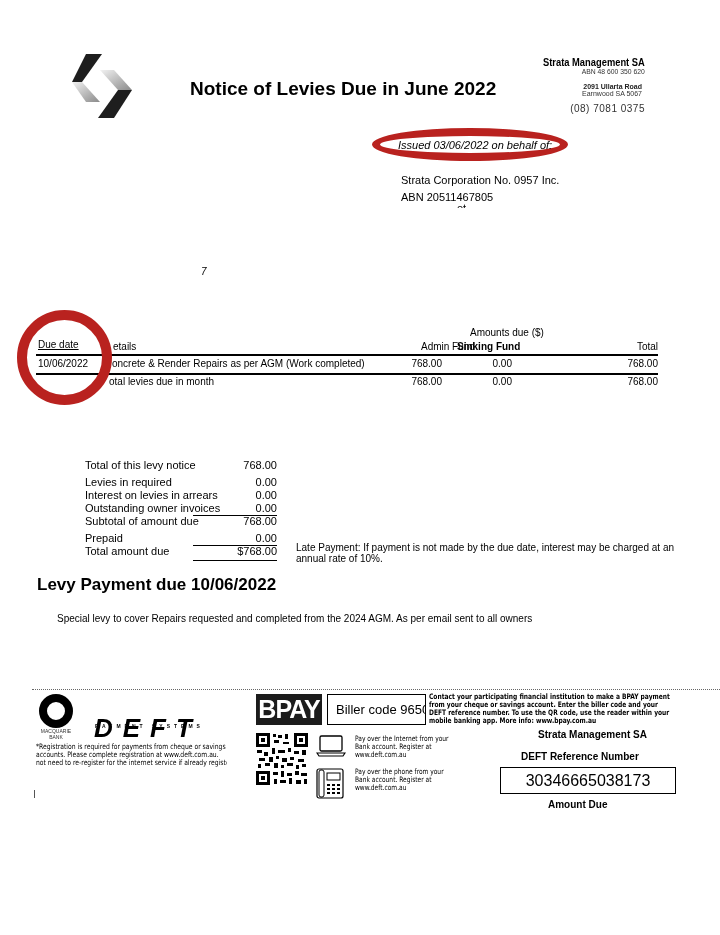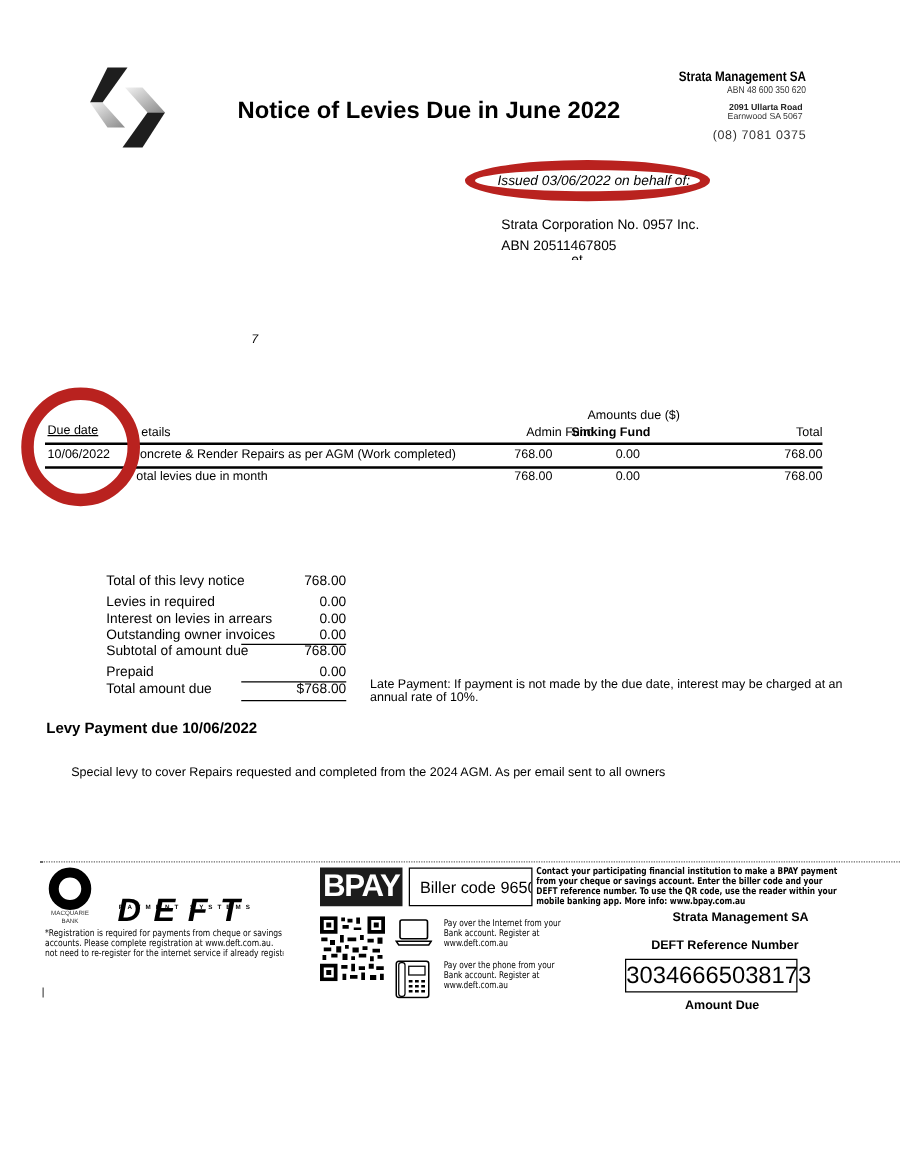--- a/index.html
+++ b/index.html
@@ -23,40 +23,40 @@
   .lt-head1 { height:12px; }
   .lt-cell { position:absolute; white-space:nowrap; }
   .rule { position:absolute; left:0; width:622px; height:2px; background:#000; }
   .red-ring { left:17px; top:310px; width:95px; height:95px; border:10px solid #b9221f; border-radius:50%; box-sizing:border-box; background:transparent; }
   .summary { left:37px; top:459px; width:240px; font-size:11px; }
   .sum-row { position:relative; height:13px; }
   .sum-row .lbl { position:absolute; left:0; white-space:nowrap;margin-left:48px; }
   .sum-row .val { position:absolute; right:0; text-align:right; }
   .sum-line { position:absolute; left:156px; width:84px; height:1px; background:#000; }
   .late { left:296px; top:542px; font-size:10px; line-height:11px; width:420px; }
-  .levy-pay { left:37px; top:575px; font-size:12px; font-weight:bold; }
+  .levy-pay { left:37px; top:575px; font-size:17px; font-weight:bold; }
   .special { left:57px; top:613px; font-size:10px; white-space:nowrap; }
   .dots { left:32px; top:689px; width:688px; border-top:1.5px dotted #666; }
   .mb-logo { left:38px; top:693px; width:36px; height:36px; }
   .mb-text { left:34px; top:728px; font-size:5px; text-align:center; width:44px; line-height:6px; color:#333; }
   .deft-logo { left:94px; top:713px; font-size:26px; font-weight:bold; font-style:italic; letter-spacing:10px; }
   .deft-sub { left:95px; top:723px; font-size:5px; font-weight:bold; letter-spacing:4px; }
   .reg-note { left:36px; top:743px; font-size:7.5px; line-height:8px; width:212px; overflow:hidden; white-space:nowrap; font-family:"DejaVu Sans Condensed","DejaVu Sans", sans-serif; transform:scaleX(0.9); transform-origin:left; }
   .tick { left:34px; top:790px; width:1px; height:8px; background:#555; }
   .bpay { left:256px; top:694px; width:66px; height:31px; background:#1c1c1c; color:#fff; font-size:25px; font-weight:bold; line-height:31px; text-align:center; letter-spacing:-1px; }
   .biller-box { left:327px; top:694px; width:99px; height:31px; border:1.2px solid #000; box-sizing:border-box; overflow:hidden; font-size:13px; line-height:29px; padding-left:8px; white-space:nowrap; }
   .bpay-text { left:429px; top:693px; font-size:7.5px; line-height:8px; width:291px; white-space:nowrap; overflow:hidden; font-weight:bold; font-family:"DejaVu Sans Condensed","DejaVu Sans", sans-serif; transform:scaleX(0.88); transform-origin:left; }
   .qr { left:256px; top:733px; width:52px; height:52px; }
   .laptop { left:316px; top:734px; width:30px; height:24px; }
   .phone-ic { left:316px; top:767px; width:28px; height:32px; }
   .pay-net { left:355px; top:735px; font-size:7.5px; line-height:8px; white-space:nowrap; font-family:"DejaVu Sans Condensed","DejaVu Sans", sans-serif; transform:scaleX(0.88); transform-origin:left; }
   .pay-phone { left:355px; top:768px; font-size:7.5px; line-height:8px; white-space:nowrap; font-family:"DejaVu Sans Condensed","DejaVu Sans", sans-serif; transform:scaleX(0.88); transform-origin:left; }
   .sm-sa { left:538px; top:729px; font-size:10px; font-weight:bold; }
   .deft-ref-lbl { left:521px; top:751px; font-size:10px; font-weight:bold; }
-  .ref-box { left:500px; top:767px; width:138px; height:27px; border:1.5px solid #000; box-sizing:border-box; font-size:19px; text-align:center; line-height:25px; }
+  .ref-box { left:500px; top:767px; width:176px; height:27px; border:1.5px solid #000; box-sizing:border-box; font-size:16px; text-align:center; line-height:25px; }
   .amount-due { left:548px; top:799px; font-size:10px; font-weight:bold; }
 </style>
 </head>
 <body>
 
 <div class="abs logo">
   <svg width="70" height="68" viewBox="0 0 70 68">
     <defs>
       <linearGradient id="g1" x1="0" y1="0" x2="1" y2="1">
         <stop offset="0" stop-color="#f2f2f2"></stop>

